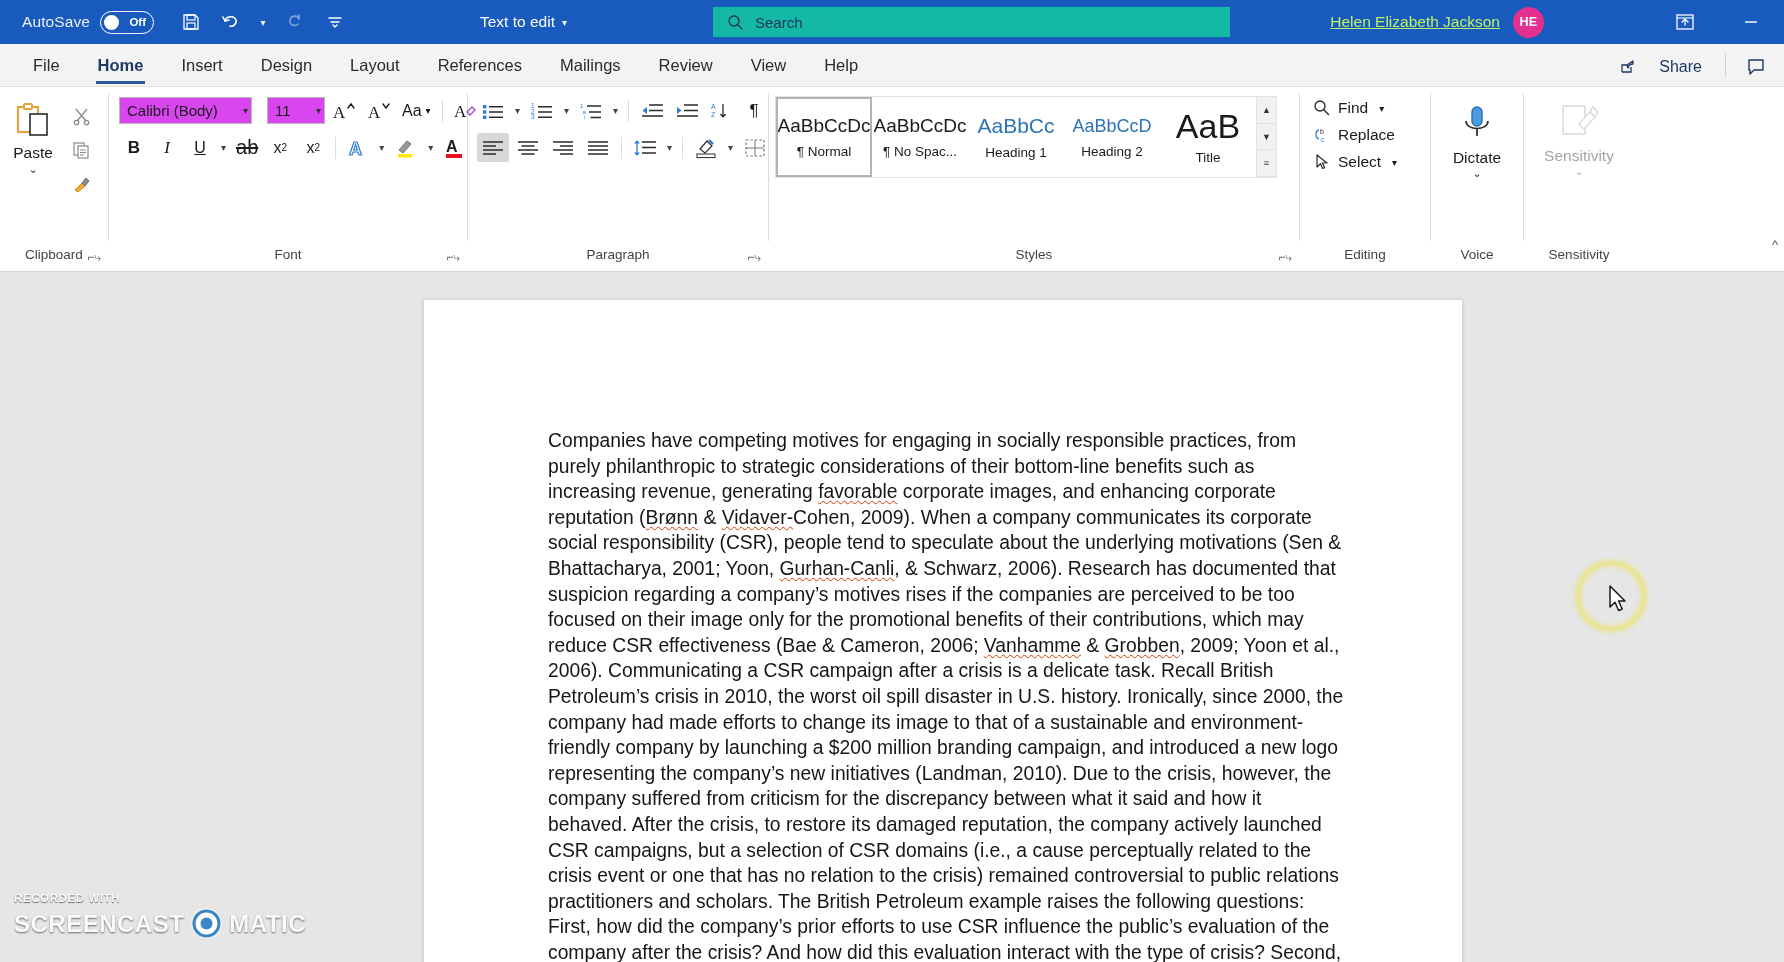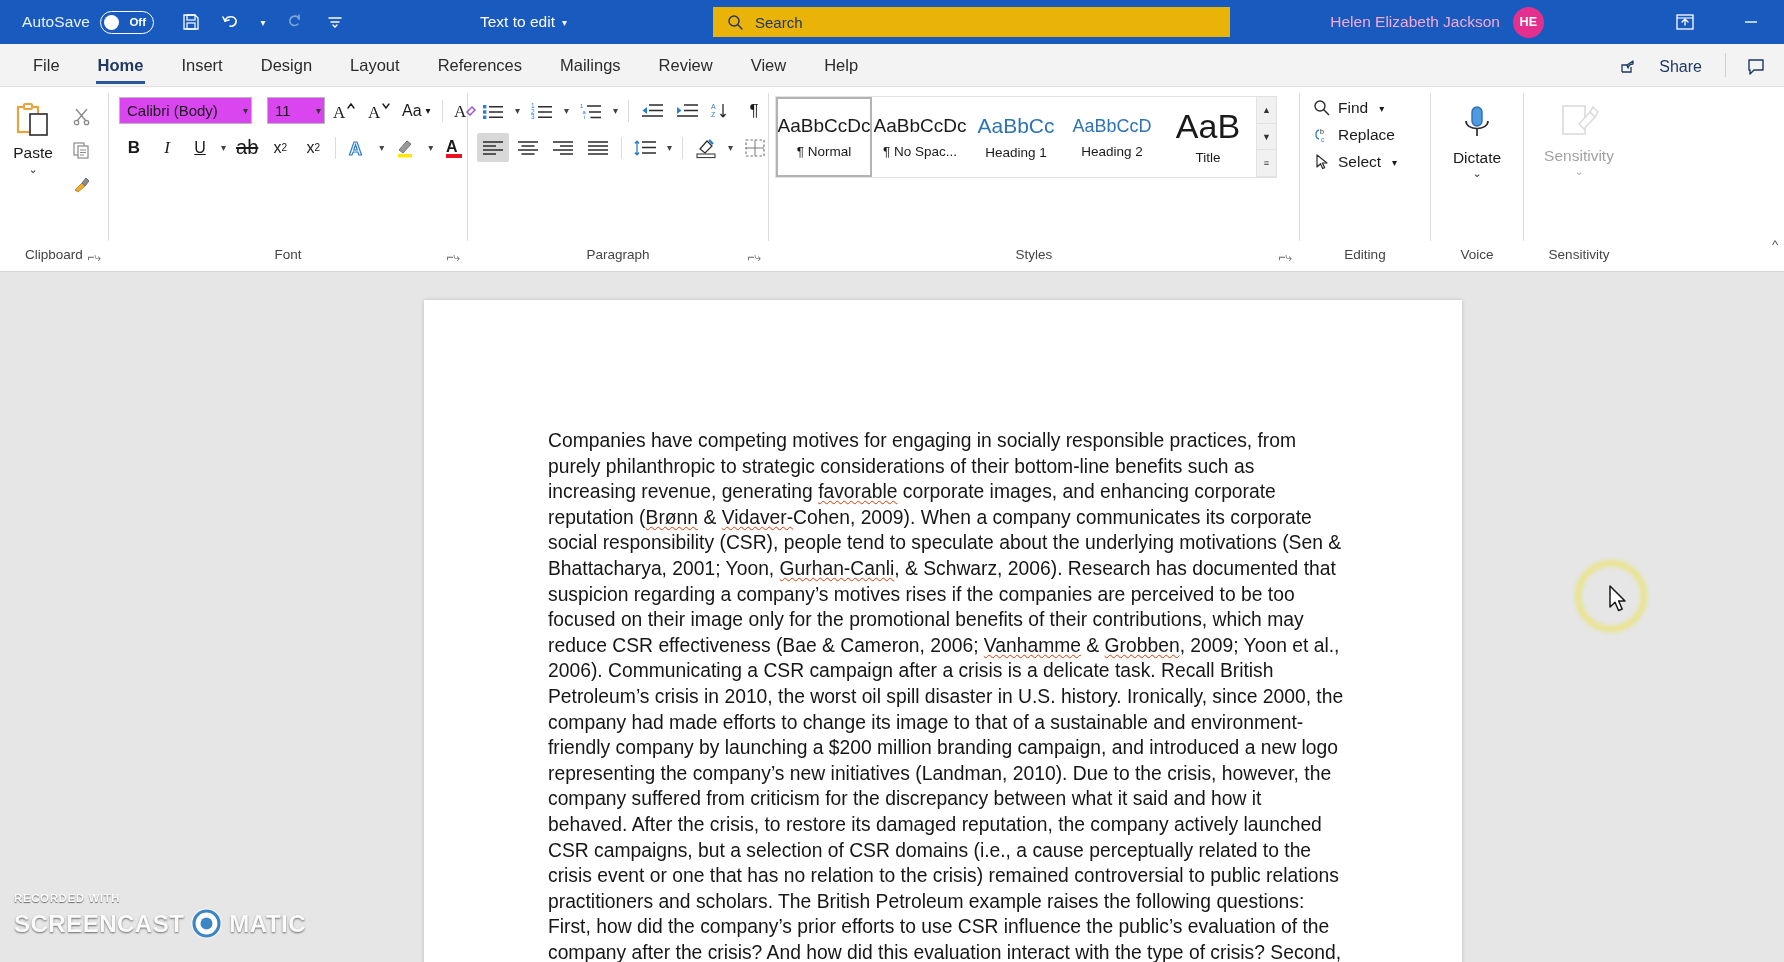--- a/index.html
+++ b/index.html
@@ -43,31 +43,31 @@
   .qat-btn.sm { width: 22px; }
   .title-center {
     position: absolute; left: 480px; top: 0; height: 44px;
     display: flex; align-items: center; gap: 7px;
     font-size: 15.5px; color: #ffffff;
   }
   .caret-dn { font-size: 10px; opacity: .95; }
   .searchbox {
     position: absolute; left: 713px; top: 7px;
     width: 517px; height: 30px;
-    background: #eab308; border: none;
+    background: #14b8a6; border: none;
     display: flex; align-items: center; gap: 11px;
     padding-left: 14px;
     cursor: text;
   }
   .searchbox .ph { color: #22365c; font-size: 15px; }
   .user-area {
     position: absolute; right: 240px; top: 0; height: 44px;
     display: flex; align-items: center; gap: 13px;
   }
-  .user-name { font-size: 15.5px; color: #f9a8d4; white-space: nowrap; }
+  .user-name { font-size: 15.5px; color: #bef264; white-space: nowrap; text-decoration: underline; }
   .avatar {
     width: 31px; height: 31px; border-radius: 50%;
     background: #e3308f; color: #fff;
     display: flex; align-items: center; justify-content: center;
     font-size: 12.5px; font-weight: bold; letter-spacing: .4px;
   }
   .win-ctrls { position: absolute; right: 0; top: 0; height: 44px; display: flex; }
   .win-btn {
     width: 66px; height: 44px;
     display: flex; align-items: center; justify-content: center;

